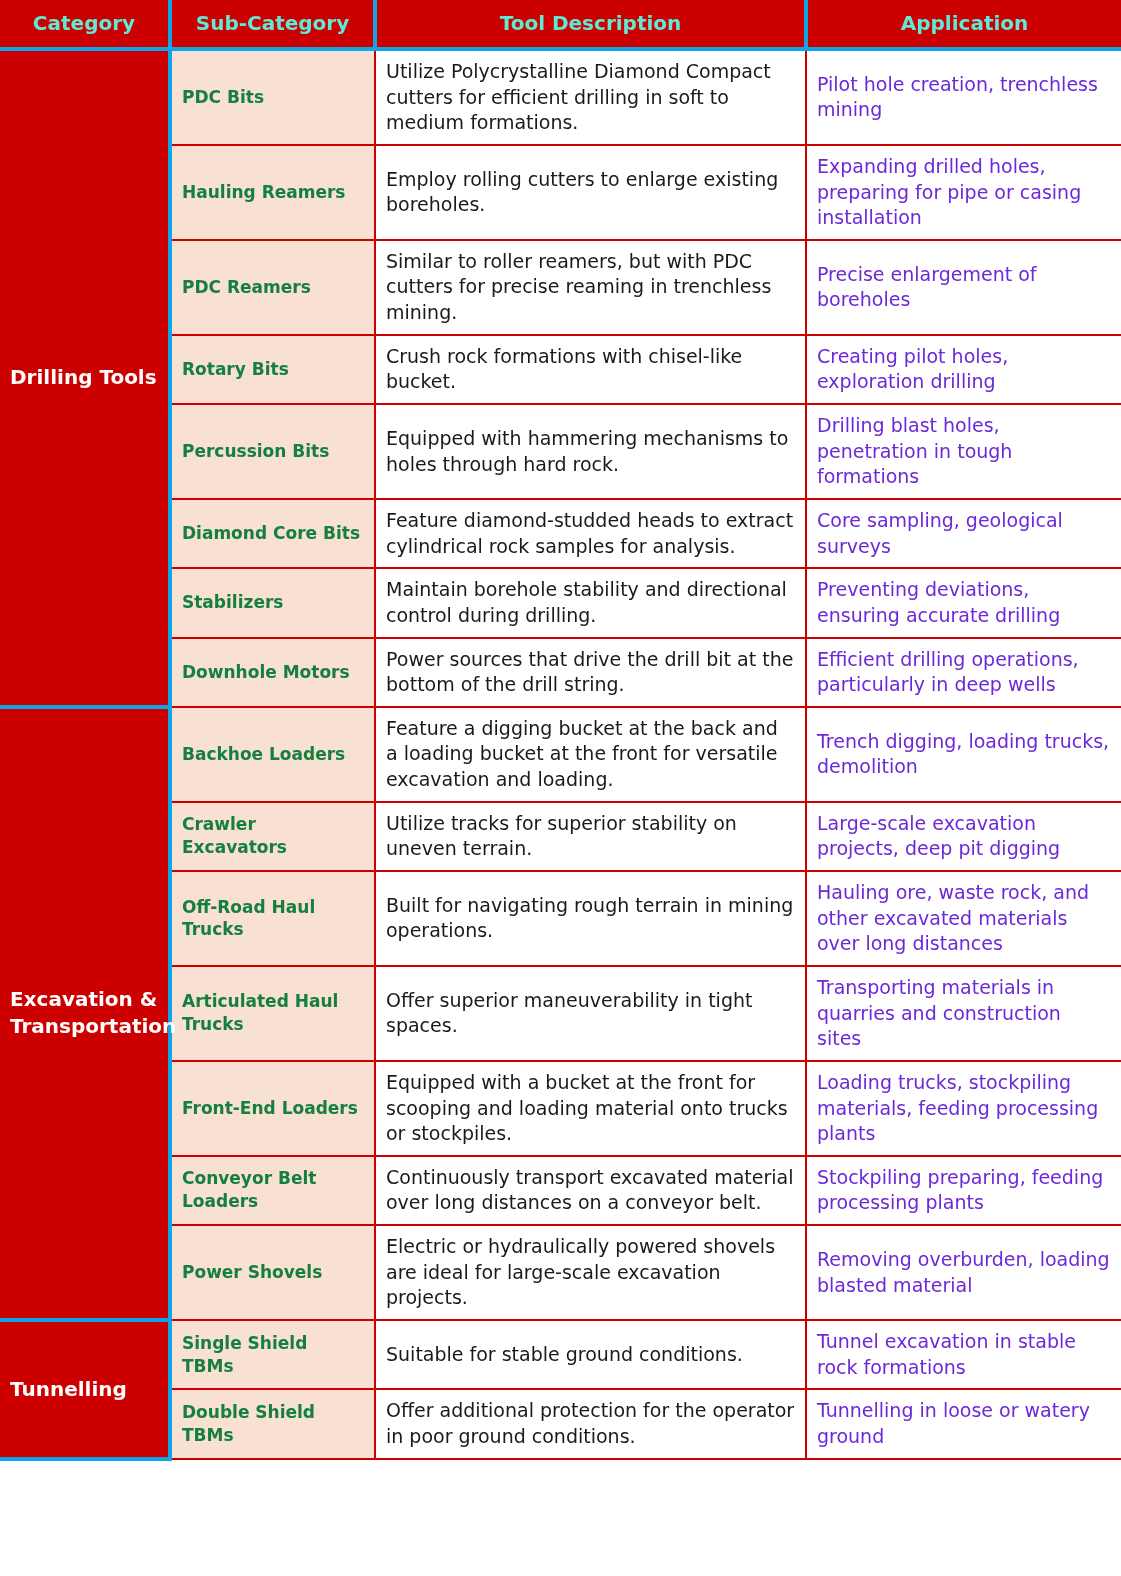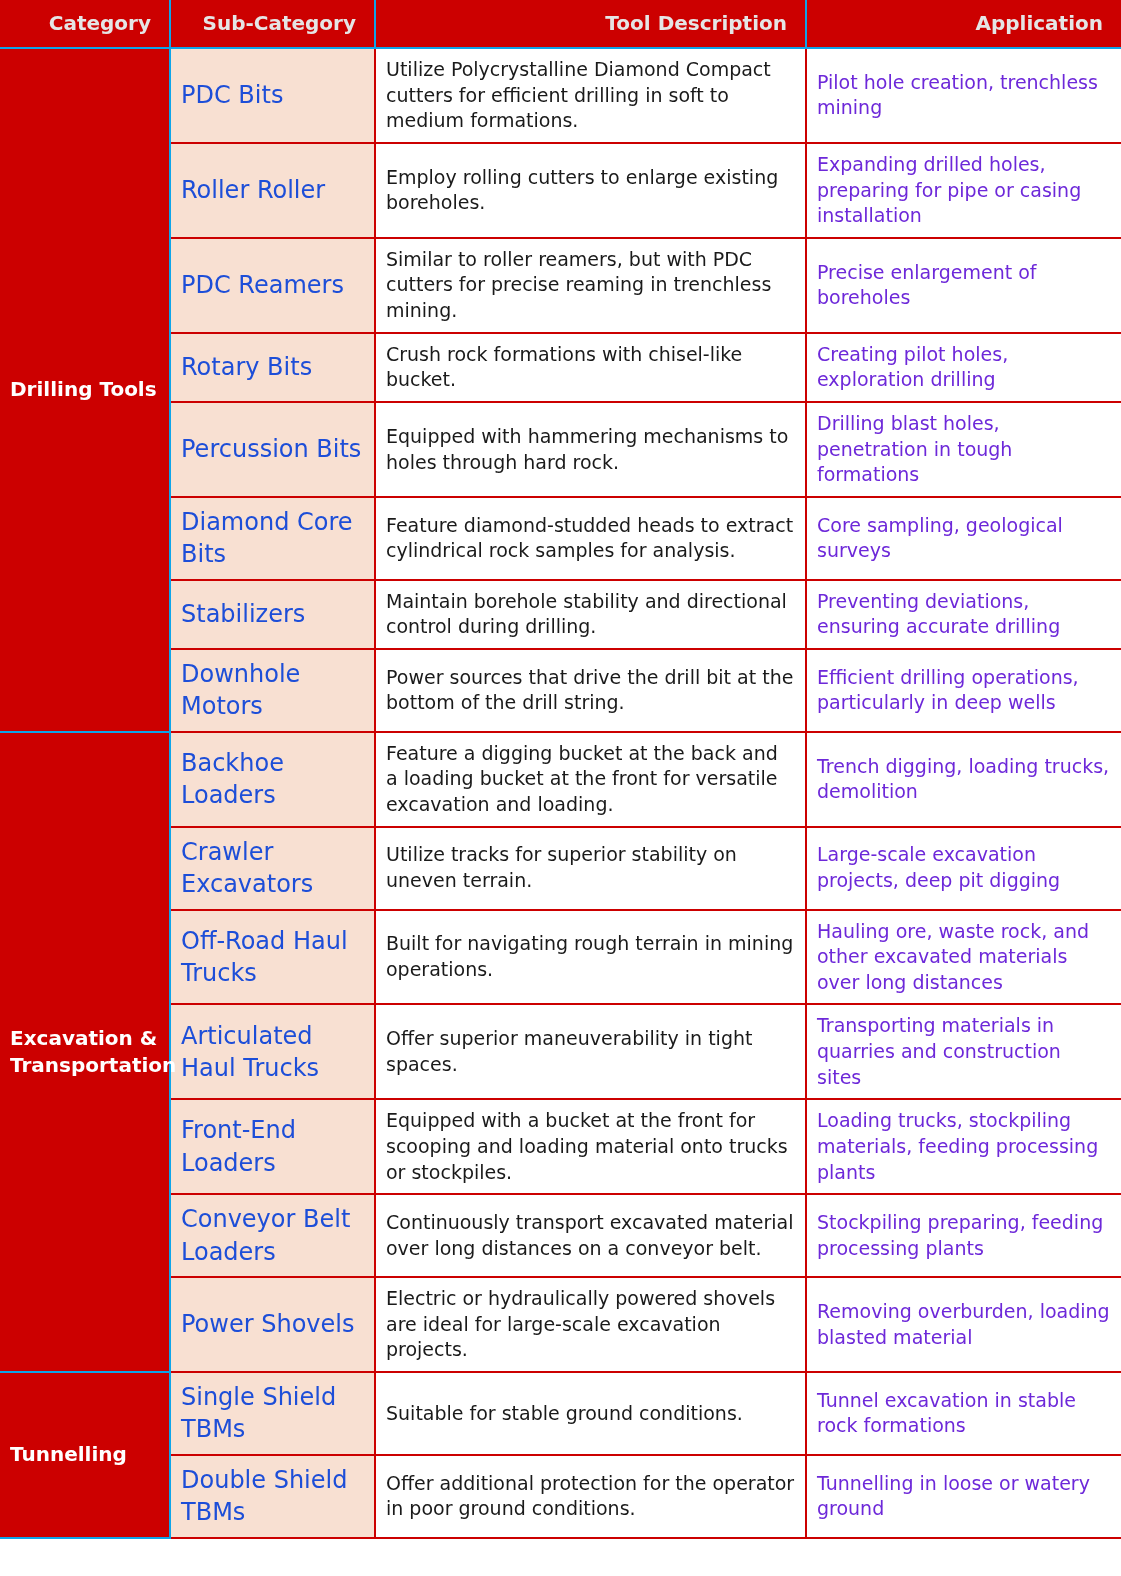--- a/index.html
+++ b/index.html
@@ -15,52 +15,52 @@
     border-collapse: collapse;
     width: 1121px;
     table-layout: fixed;
   }
   table.tools-table col.col-category { width: 170px; }
   table.tools-table col.col-subcategory { width: 205px; }
   table.tools-table col.col-description { width: 431px; }
   table.tools-table col.col-application { width: 315px; }
 
   th, td {
-    border: 2px solid #0ea5e9;
+    border: 4px solid #0ea5e9;
     vertical-align: middle;
     padding: 8px 10px;
     font-size: 19px;
     line-height: 1.35;
   }
   thead th {
     background: #cc0000;
-    color: #e5e5e5;
+    color: #5eead4;
     font-weight: bold;
-    text-align: right;
+    text-align: center;
     font-size: 20px;
     padding: 10px 18px;
     border-top: none;
   }
   thead th.th-category { border-left: none; }
   thead th.th-application { border-right: none; margin-left: 41px; }
 
   td.cat-cell {
     background: #cc0000;
     color: #ffffff;
     font-weight: bold;
     font-size: 20px;
     vertical-align: middle;
     border-left: none;
     text-align: left;
   }
   td.sub-cell {
     background: #f8e0d2;
-    color: #1d4ed8;
-    font-weight: normal;
-    font-size: 24px;
+    color: #15803d;
+    font-weight: bold;
+    font-size: 17px;
   }
   td.desc-cell {
     background: #ffffff;
     color: #1a1a1a;
     border-top: 2px solid #cc0000;
     border-bottom: 2px solid #cc0000;
     border-left: 2px solid #cc0000;
     border-right: 2px solid #cc0000;
   }
   td.app-cell {
@@ -97,21 +97,21 @@
     </tr>
   </thead>
   <tbody id="table-body">
       <tr class="data-row">
         <td class="cat-cell" rowspan="8">Drilling Tools</td>
         <td class="sub-cell">PDC Bits</td>
         <td class="desc-cell">Utilize Polycrystalline Diamond Compact cutters for efficient drilling in soft to medium formations.</td>
         <td class="app-cell">Pilot hole creation, trenchless mining</td>
       </tr>
       <tr class="data-row">
-        <td class="sub-cell">Roller Roller</td>
+        <td class="sub-cell">Hauling Reamers</td>
         <td class="desc-cell">Employ rolling cutters to enlarge existing boreholes.</td>
         <td class="app-cell">Expanding drilled holes, preparing for pipe or casing installation</td>
       </tr>
       <tr class="data-row">
         <td class="sub-cell">PDC Reamers</td>
         <td class="desc-cell">Similar to roller reamers, but with PDC cutters for precise reaming in trenchless mining.</td>
         <td class="app-cell">Precise enlargement of boreholes</td>
       </tr>
       <tr class="data-row">
         <td class="sub-cell">Rotary Bits</td>

